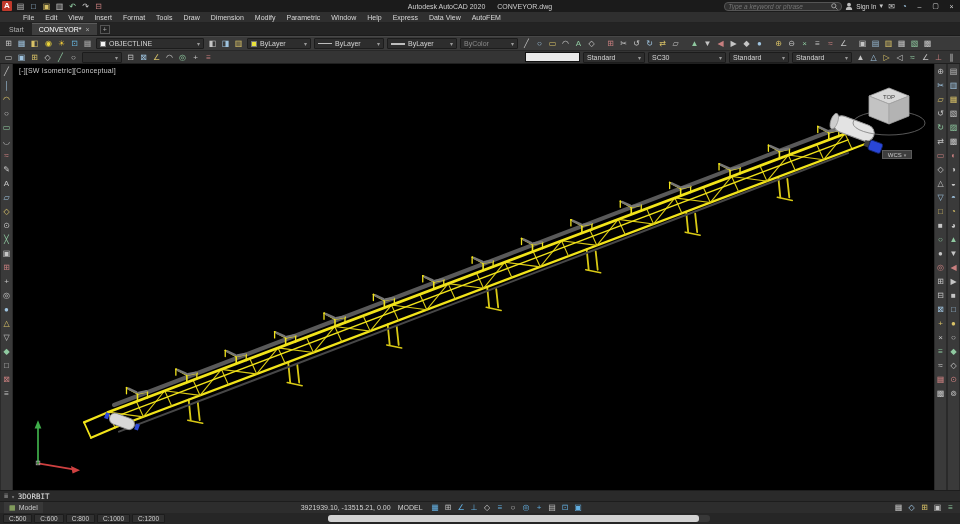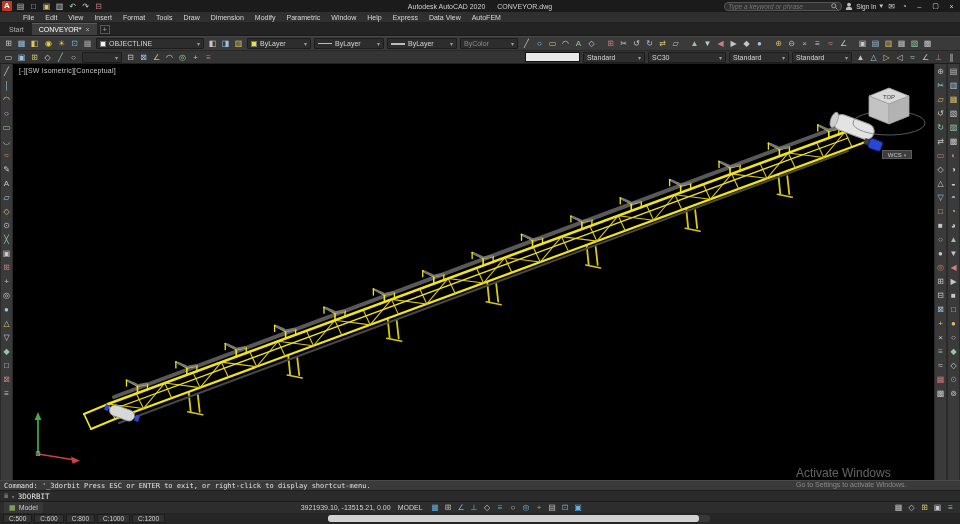--- a/index.html
+++ b/index.html
@@ -585,23 +585,20 @@
         <span class="ticon" style="color: rgb(159, 196, 224);">□</span>
         <span class="ticon" style="color: rgb(217, 194, 103);">●</span>
         <span class="ticon" style="color: rgb(198, 198, 198);">○</span>
         <span class="ticon" style="color: rgb(143, 201, 160);">◆</span>
         <span class="ticon" style="color: rgb(198, 198, 198);">◇</span>
         <span class="ticon" style="color: rgb(200, 127, 127);">⊙</span>
         <span class="ticon" style="color: rgb(198, 198, 198);">⊚</span>
       </div>
   </div>
 
-  <div id="cmdhist">
-    <span>Command: '_3dorbit Press ESC or ENTER to exit, or right-click to display shortcut-menu.</span>
-  </div>
   <div id="cmdline">
     <span class="clicon">≣</span>
     <span class="caret">▾</span>
     <span>3DORBIT</span>
   </div>
 
   <div id="statusbar">
     <div class="statustab">
       <span style="font-size:7px;color:#9dc06a">▦</span>
       <span>Model</span>
@@ -639,18 +636,14 @@
         <div class="ltab">C:600</div>
         <div class="ltab">C:800</div>
         <div class="ltab">C:1000</div>
         <div class="ltab">C:1200</div>
       </div>
     <div class="hscroll">
         <div class="thumb"></div>
       </div>
   </div>
 
-  <div class="watermark">
-    <div class="l1">Activate Windows</div>
-    <div class="l2">Go to Settings to activate Windows.</div>
-  </div>
 
 </div>
 
 </body></html>

